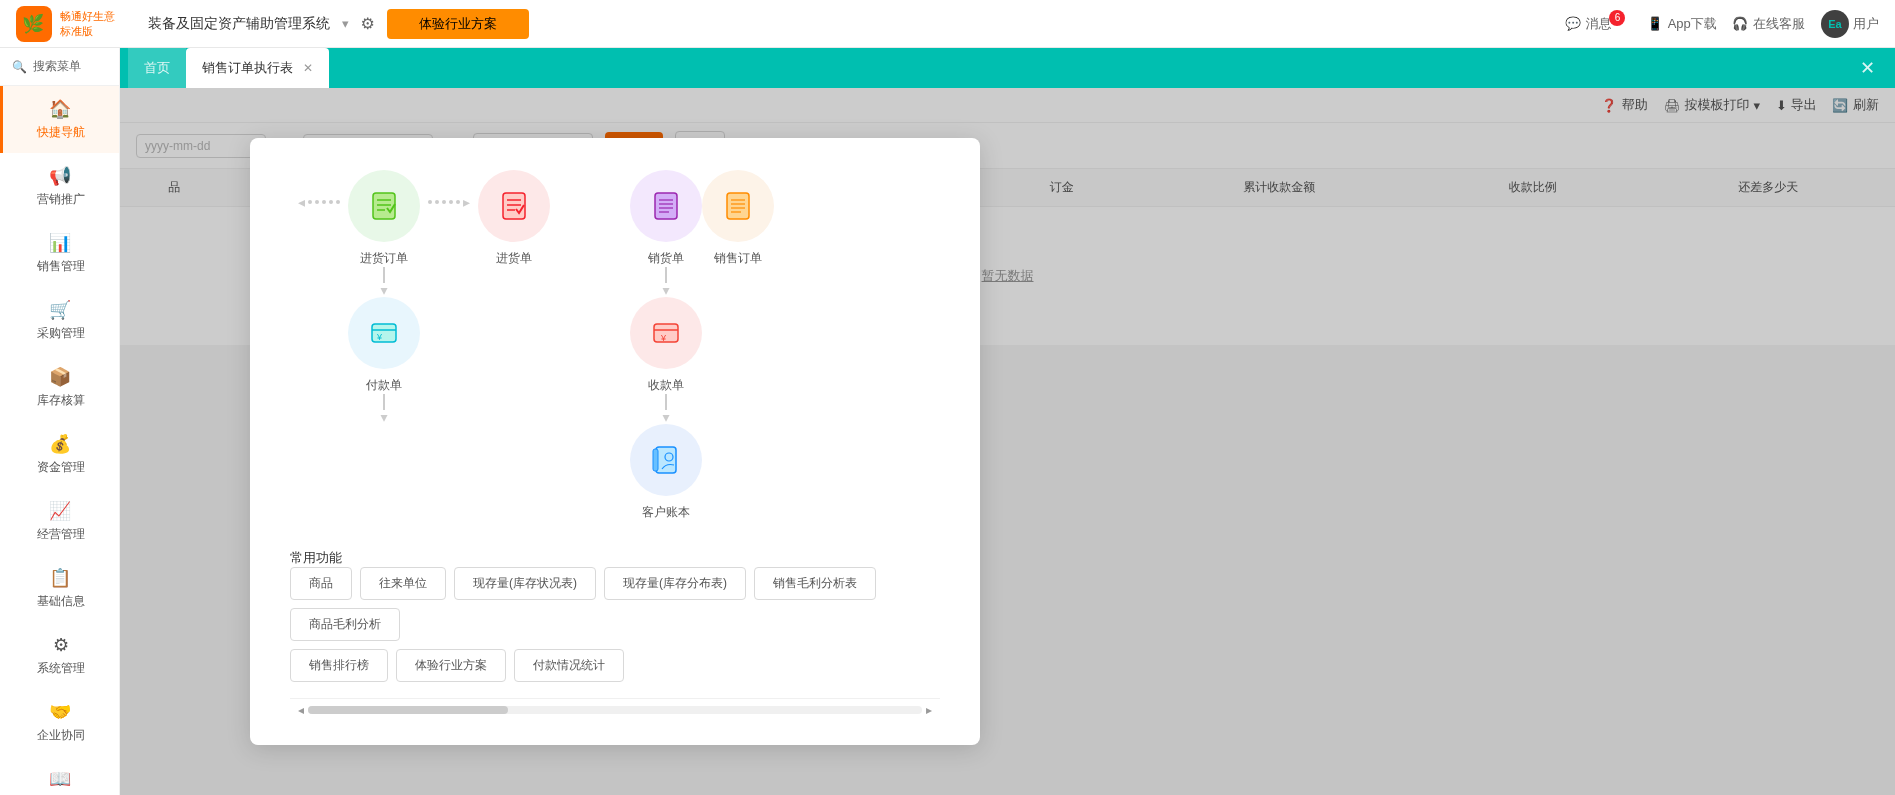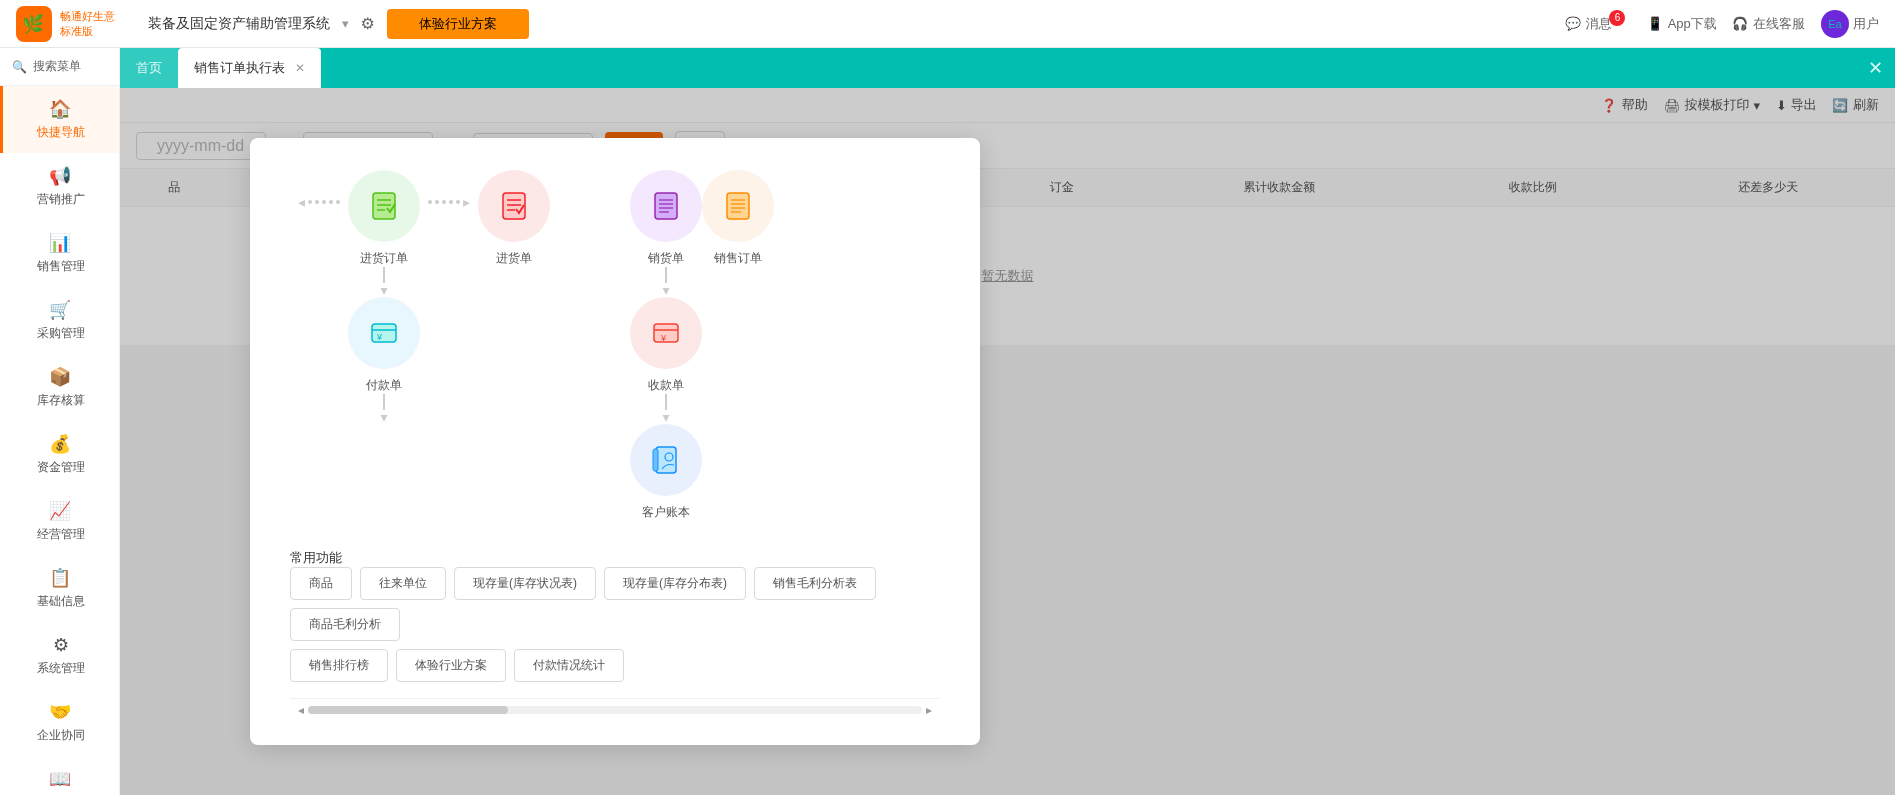--- a/index.html
+++ b/index.html
@@ -34,38 +34,38 @@
     .sidebar { width: 120px; background: #fff; border-right: 1px solid #f0f0f0; display: flex; flex-direction: column; }
     .search-menu { display: flex; align-items: center; gap: 6px; padding: 10px 12px; color: #666; font-size: 12px; cursor: pointer; border-bottom: 1px solid #f0f0f0; }
     .sidebar-item { display: flex; flex-direction: column; align-items: center; padding: 12px 8px; cursor: pointer; color: #555; font-size: 12px; gap: 4px; border-left: 3px solid transparent; }
     .sidebar-item.active { background: #fff7f0; border-left: 3px solid #ff6b00; color: #ff6b00; }
     .sidebar-icon { font-size: 18px; }
 
     
     .content-area { flex: 1; display: flex; flex-direction: column; overflow: hidden; }
 
     
-    .tab-bar { background: #00bfb0; display: flex; align-items: center; height: 40px; padding: 0 0; }
+    .tab-bar { background: #00bfb0; display: flex; align-items: center; height: 40px; padding: 0 8px; }
     .tab-item { padding: 0 16px; height: 100%; display: flex; align-items: center; color: rgba(255,255,255,0.85); cursor: pointer; font-size: 13px; gap: 6px; }
     .tab-item.home { background: rgba(255,255,255,0.2); }
     .tab-item.active-tab { background: #fff; color: #333; border-radius: 4px 4px 0 0; }
     .tab-close { font-size: 12px; color: #999; cursor: pointer; }
     .tab-close-btn { margin-left: 4px; }
     .tab-bar-close { margin-left: auto; color: rgba(255,255,255,0.85); cursor: pointer; font-size: 18px; padding: 0 12px; }
 
     
     .page-content { flex: 1; background: #f5f5f5; overflow: hidden; position: relative; }
 
     
     .toolbar { background: #fff; padding: 8px 16px; display: flex; align-items: center; gap: 16px; justify-content: flex-end; border-bottom: 1px solid #f0f0f0; }
     .toolbar-item { display: flex; align-items: center; gap: 4px; color: #555; font-size: 13px; cursor: pointer; }
 
     
     .filter-bar { background: #fff; padding: 8px 16px; display: flex; align-items: center; gap: 12px; border-bottom: 1px solid #f0f0f0; }
-    .filter-input { border: 1px solid #d9d9d9; border-radius: 4px; padding: 4px 20px; width: 160px; font-size: 16px; color: #333; }
+    .filter-input { border: 1px solid #d9d9d9; border-radius: 4px; padding: 4px 8px; width: 160px; font-size: 12px; color: #333; }
     .filter-input::placeholder { color: #bbb; }
     .date-input { width: 130px; }
     .filter-select { border: 1px solid #d9d9d9; border-radius: 4px; padding: 4px 8px; width: 120px; font-size: 12px; background: #fff; }
     .search-btn { background: #ff6b00; color: #fff; border: none; padding: 5px 16px; border-radius: 4px; cursor: pointer; font-size: 13px; }
     .setting-btn { background: #fff; color: #555; border: 1px solid #d9d9d9; padding: 5px 12px; border-radius: 4px; cursor: pointer; font-size: 12px; }
     .more-conditions { color: #666; font-size: 12px; cursor: pointer; }
     .calendar-icon { color: #999; cursor: pointer; }
 
     
     .table-area { background: #fff; margin: 0; overflow: auto; }
@@ -133,21 +133,21 @@
     </div>
     <div class="header-right-item">
       <span>📱</span>
       <span>App下载</span>
     </div>
     <div class="header-right-item">
       <span>🎧</span>
       <span>在线客服</span>
     </div>
     <div class="header-right-item">
-      <div class="avatar" style="background:#6d28d9;color:#00bfb0;font-size:11px;">Ea</div>
+      <div class="avatar" style="background:#404040;color:#00bfb0;font-size:11px;font-weight:bold;">Ea</div>
       <span>用户</span>
     </div>
   </div>
 </div>
 
 <div class="main-layout">
 
   <div class="sidebar">
     <div class="search-menu">
       <span>🔍</span>

